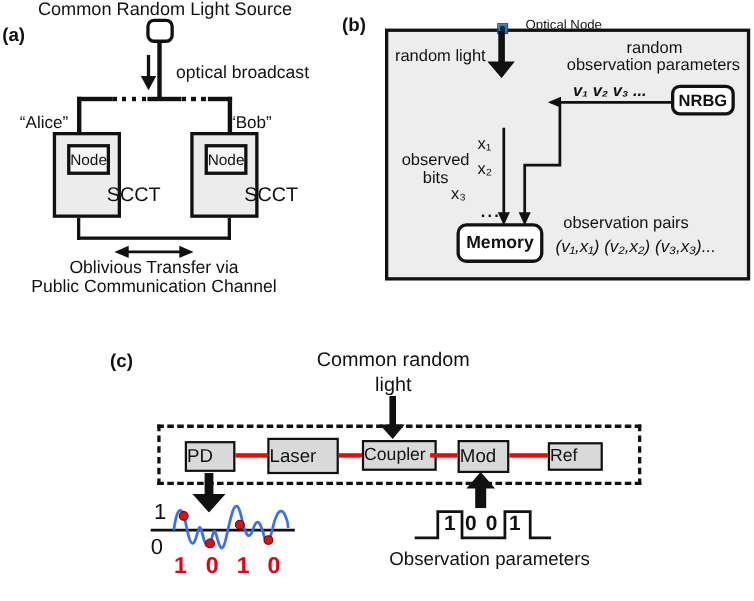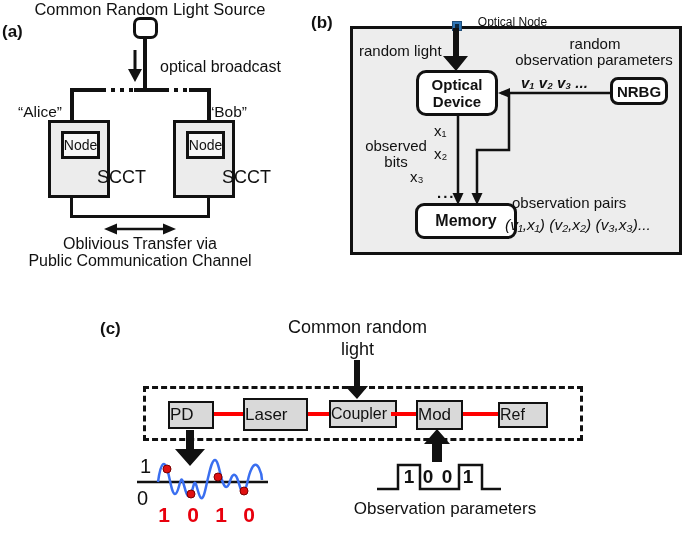--- a/index.html
+++ b/index.html
@@ -91,24 +91,20 @@
   <div class="bouter"></div>
   <div class="marker"></div>
 
   <svg class="svgabs" style="left:443px;top:28px;" width="26" height="43" viewBox="0 0 26 43">
     <path d="M10,0 h6 v28 h9 L13,43 L0,28 h10 z" fill="#111"></path>
   </svg>
   <div class="t" style="left:359px;top:42px;font-size:15px;">random light</div>
   <div class="t ctr" style="left:520px;top:35px;width:150px;font-size:15px;">random</div>
   <div class="t ctr" style="left:508px;top:51px;width:172px;font-size:15px;">observation parameters</div>
 
-  <div class="rbox" style="left:416px;top:70px;width:82px;height:46px;border-radius:10px;font-size:15px;">
-    <span>Optical</span>
-    <span>Device</span>
-  </div>
 
   <div class="t ital bold" style="left:521px;top:74px;font-size:15px;">v₁ v₂ v₃ ...</div>
   <div class="rbox" style="left:610px;top:77px;width:58px;height:28px;border-radius:8px;font-size:15px;">
     <span>NRBG</span>
   </div>
 
   <svg class="svgabs" style="left:497px;top:85px;" width="114" height="16" viewBox="0 0 114 16">
     <line x1="113" y1="8" x2="4" y2="8" stroke="#111" stroke-width="2.5"></line>
     <polygon points="1,8 13,3 13,13" fill="#111"></polygon>
   </svg>
@@ -124,21 +120,21 @@
   </svg>
 
   <div class="t" style="left:434px;top:122px;font-size:15px;">x₁</div>
   <div class="t" style="left:434px;top:145px;font-size:15px;">x₂</div>
   <div class="t" style="left:410px;top:168px;font-size:15px;">x₃</div>
   <div class="t bold" style="left:437px;top:184px;font-size:15px;letter-spacing:2px;">...</div>
 
   <div class="t ctr" style="left:360px;top:137px;width:72px;font-size:15px;">observed</div>
   <div class="t ctr" style="left:360px;top:153px;width:72px;font-size:15px;">bits</div>
 
-  <div class="rbox" style="left:415px;top:203px;width:102px;height:36px;border-radius:9px;font-size:16px;">
+  <div class="rbox" style="left:415px;top:203px;width:79px;height:36px;border-radius:9px;font-size:16px;">
     <span>Memory</span>
   </div>
   <div class="t" style="left:512px;top:194px;font-size:15px;">observation pairs</div>
   <div class="t ital" style="left:505px;top:216px;font-size:15.5px;">(v₁,x₁) (v₂,x₂) (v₃,x₃)...</div>
 
   <div class="t panel-label" style="left:100px;top:319px;">(c)</div>
   <div class="t ctr" style="left:270px;top:317px;width:175px;font-size:18px;">Common random</div>
   <div class="t ctr" style="left:270px;top:339px;width:175px;font-size:18px;">light</div>
 
   <svg class="svgabs" style="left:345px;top:360px;" width="24" height="39" viewBox="0 0 24 39">

